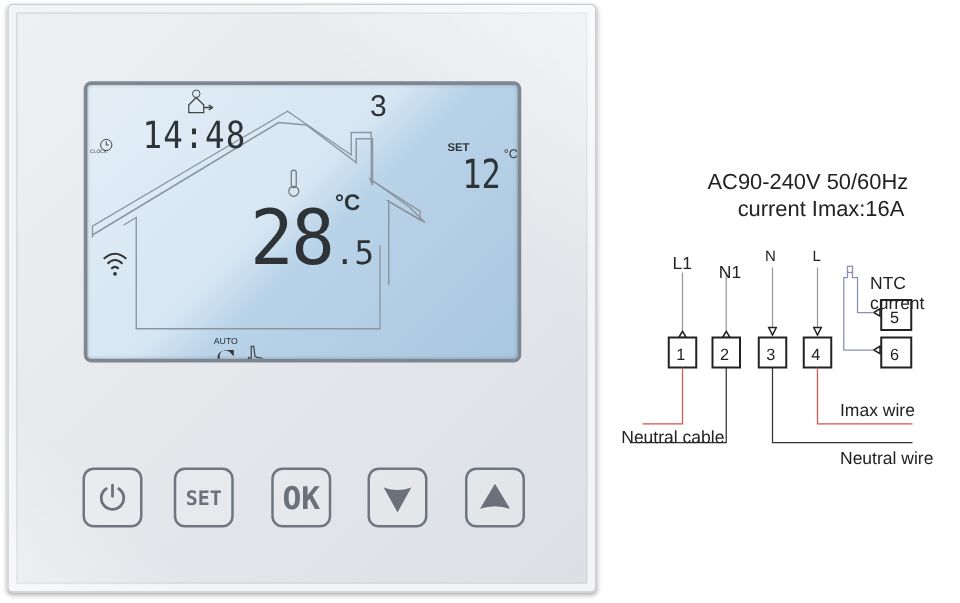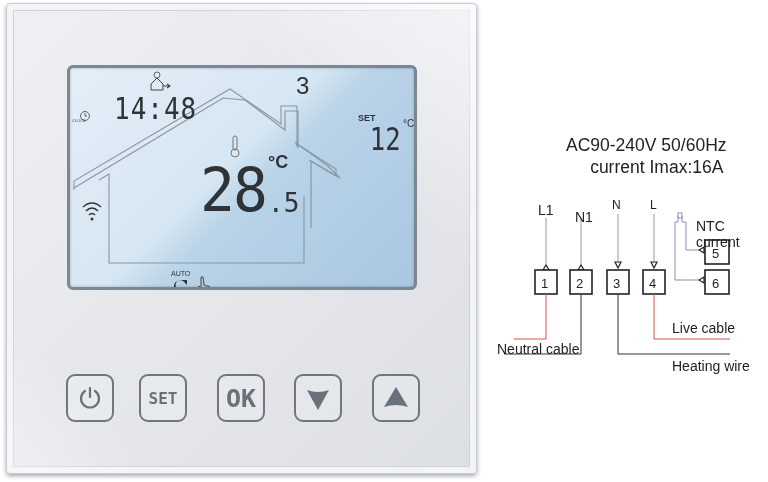--- a/index.html
+++ b/index.html
@@ -188,14 +188,14 @@
 <div class="dlabel" style="left:696px;top:218px">NTC current</div>
 
 <div class="term-label" style="left:541px;top:276px;font-size:13px">1</div>
 <div class="term-label" style="left:576px;top:276px;font-size:13px">2</div>
 <div class="term-label" style="left:613px;top:276px;font-size:13px">3</div>
 <div class="term-label" style="left:649px;top:276px;font-size:13px">4</div>
 <div class="term-label" style="left:712px;top:246px;font-size:13px">5</div>
 <div class="term-label" style="left:712px;top:276px;font-size:13px">6</div>
 
 <div class="dlabel" style="left:497px;top:341px">Neutral cable</div>
-<div class="dlabel" style="left:672px;top:320px">Live cable</div>
-<div class="dlabel" style="left:672px;top:358px">Heating wire</div>
+<div class="dlabel" style="left:672px;top:320px">Imax wire</div>
+<div class="dlabel" style="left:672px;top:358px">Neutral wire</div>
 
 </body></html>

